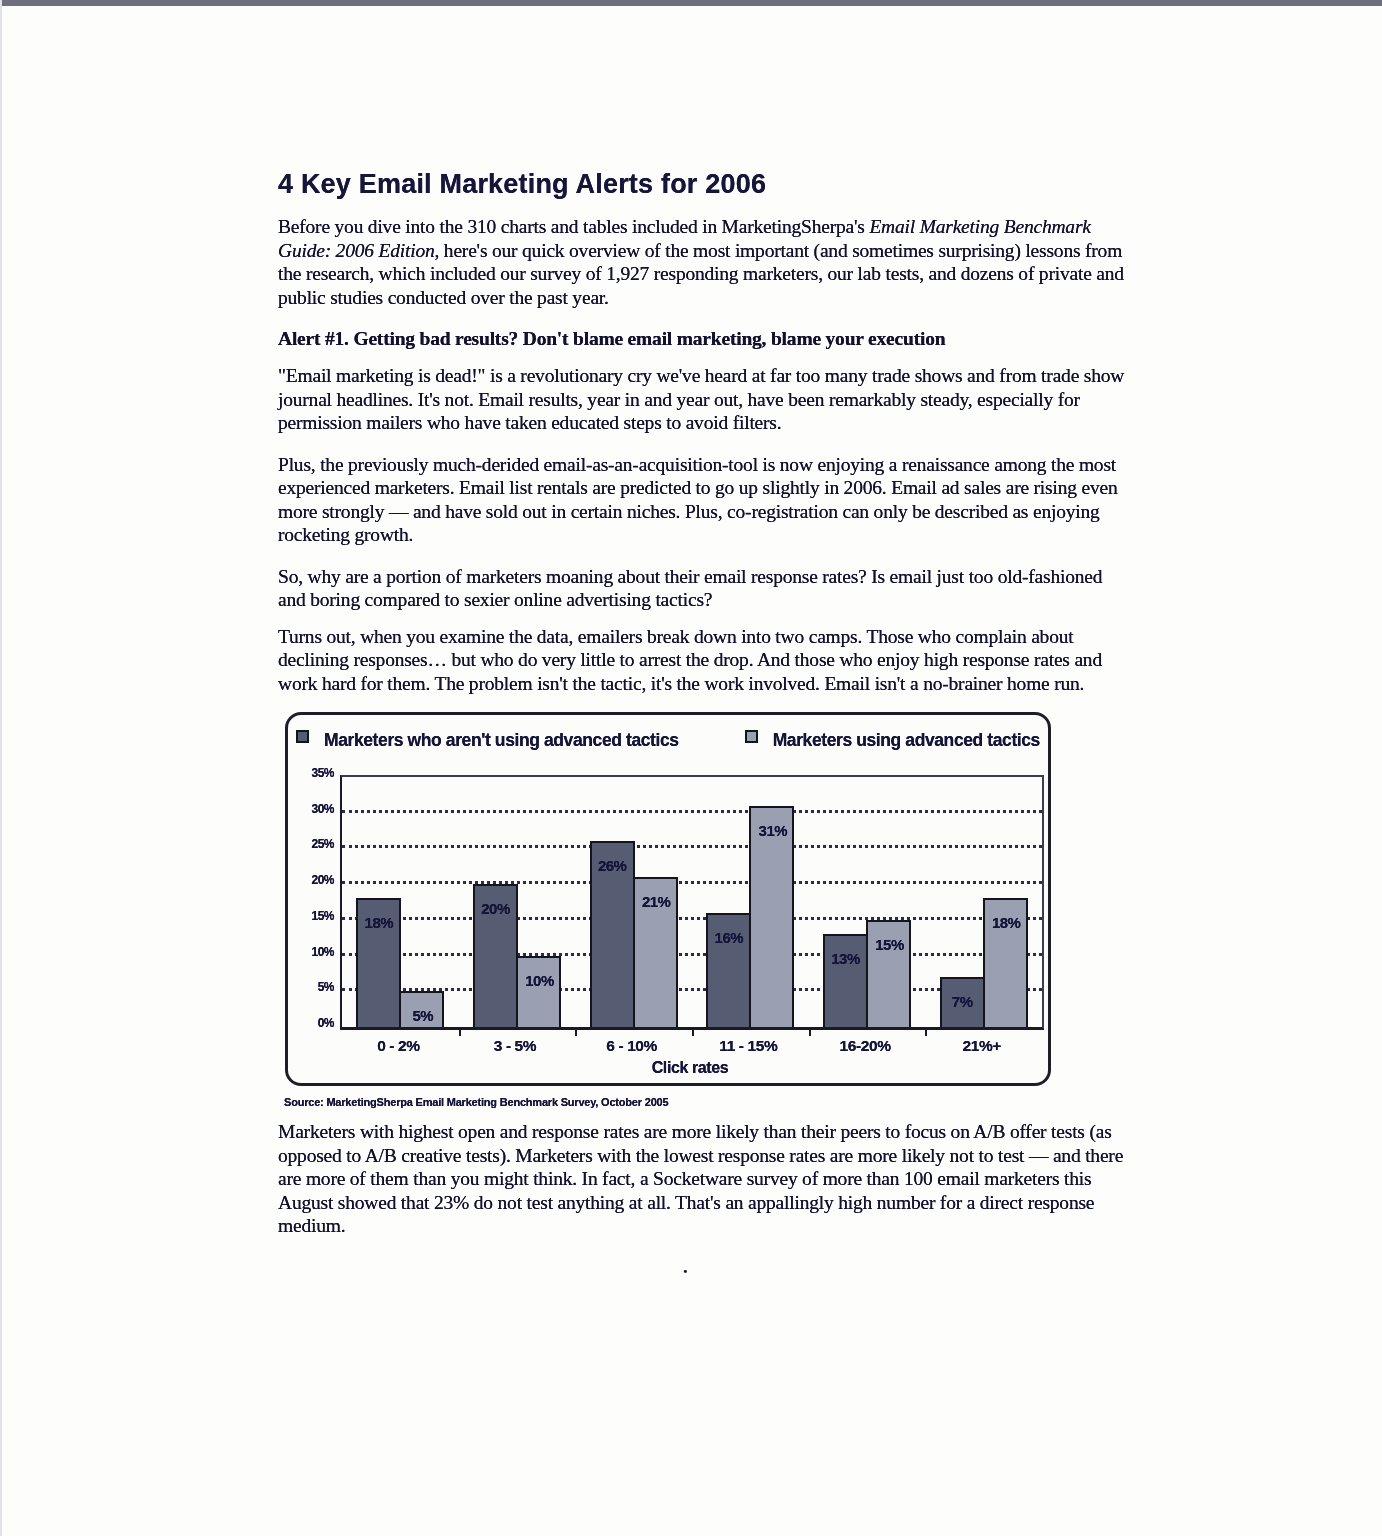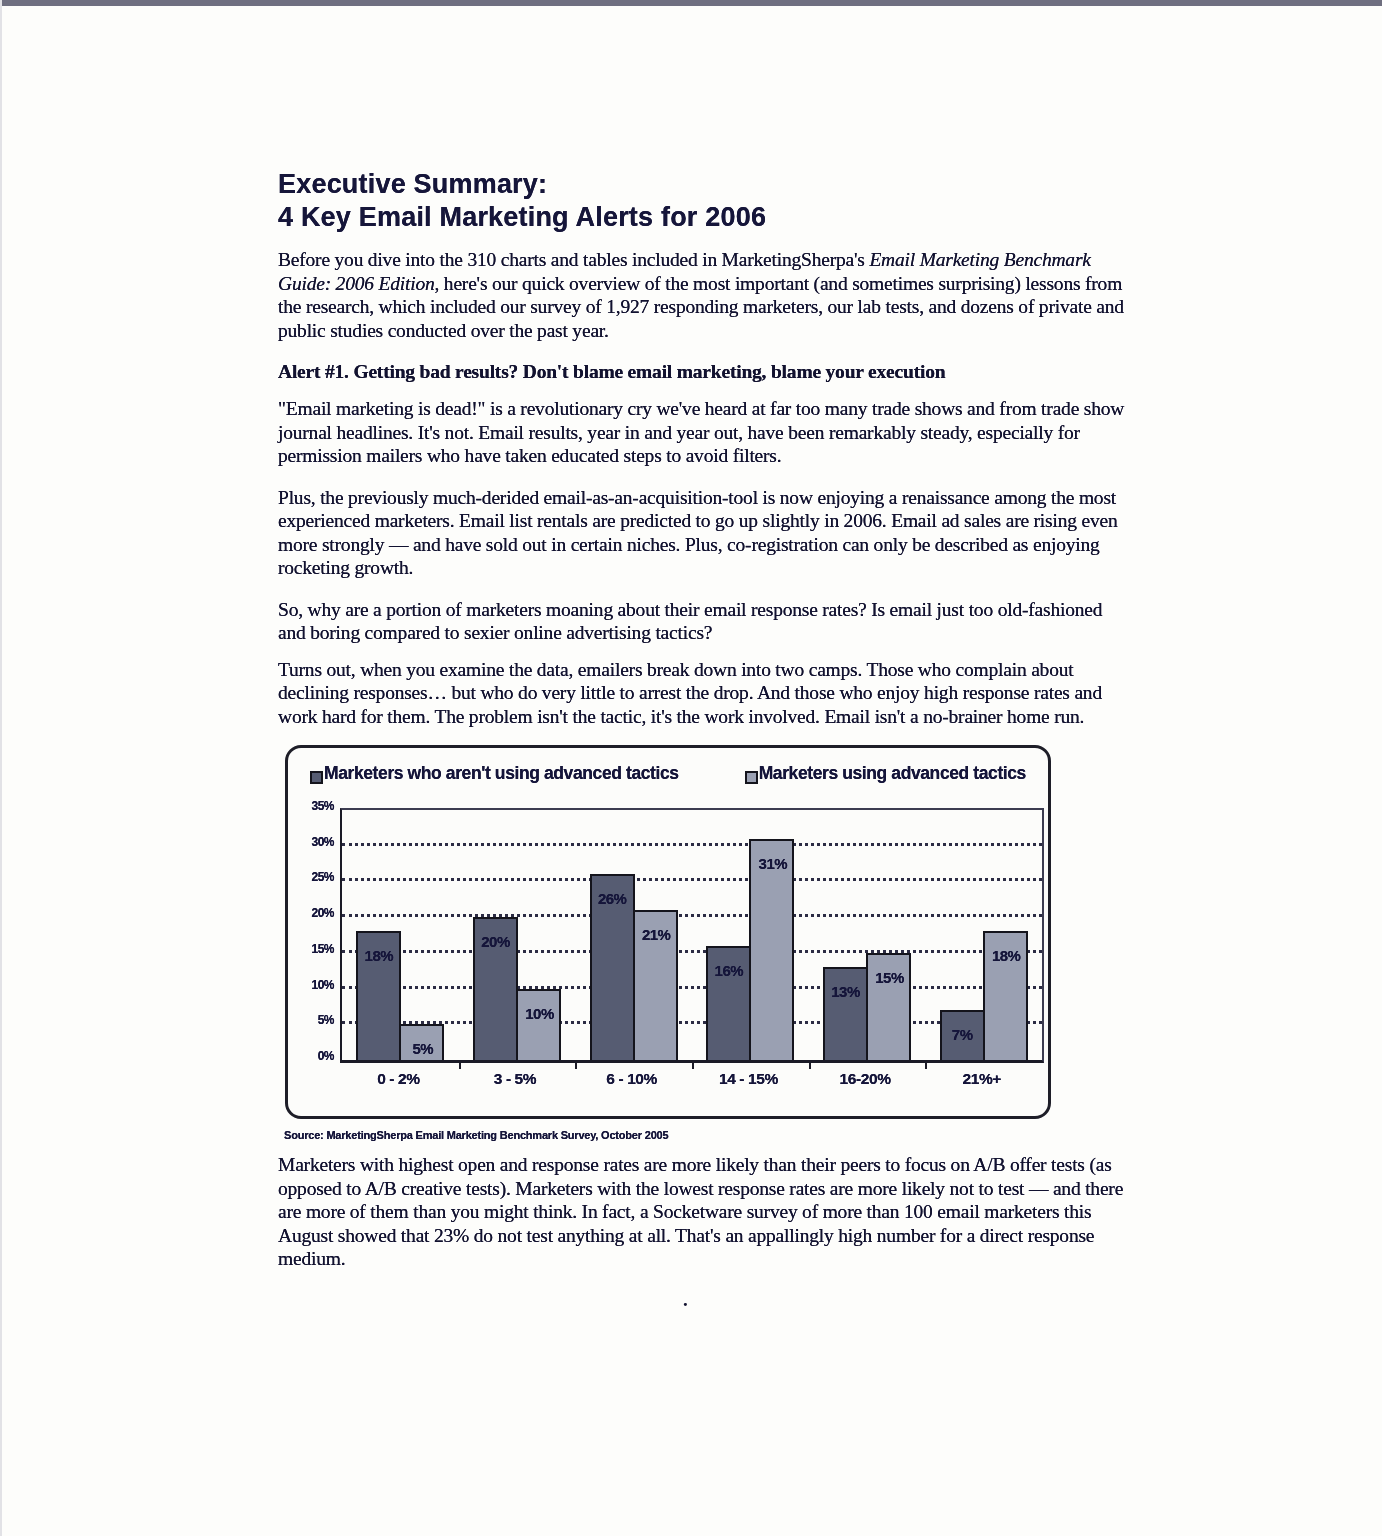--- a/index.html
+++ b/index.html
@@ -37,21 +37,21 @@
     border:3px solid #1e1e28; border-radius:16px; background:#fcfcfa;
     box-sizing:border-box;
   }
   .chart-legend {
     position:absolute; top:15px; left:0; right:0;
     display:flex; justify-content:center; gap:66px;
     font-family:"Liberation Sans", sans-serif; font-weight:bold;
     font-size:17.5px; letter-spacing:-0.4px; color:#15153a;
     text-shadow:0 0 0.6px #15153a;
   }
-  .legend-item { display:flex; align-items:flex-end; gap:1px; }
+  .legend-item { display:flex; align-items:flex-start; gap:15px; }
   .legend-marker { width:13px; height:13px; border:2px solid #14141c; box-sizing:border-box; }
 
   .plot-wrap { position:absolute; top:60px; left:52px; width:700px; height:250px; }
   .plot-area {
     position:relative; width:100%; height:100%;
     border-left:2px solid #1a1a26; border-bottom:3px solid #1a1a26;
     border-top:2px solid #3c3c50; border-right:2px solid #3c3c50;
     box-sizing:content-box;
   }
   .gridline { position:absolute; left:0; right:0; border-top:3px dotted #2c2c44; height:0; }
@@ -95,21 +95,20 @@
 </style>
 </head>
 <body>
 
 <div class="page">
   <div class="top-edge"></div>
 
   <div class="content">
 
     <h1 class="doc-title">
-      <span>Executive Summary:</span>
       <span>4 Key Email Marketing Alerts for 2006</span>
     </h1>
 
     <p class="body"><span>Before you dive into the 310 charts and tables included in MarketingSherpa's </span><em>Email Marketing Benchmark Guide: 2006 Edition</em><span>, here's our quick overview of the most important (and sometimes surprising) lessons from the research, which included our survey of 1,927 responding marketers, our lab tests, and dozens of private and public studies conducted over the past year.</span></p>
 
     <h2 class="alert-heading">Alert #1. Getting bad results? Don't blame email marketing, blame your execution</h2>
 
     <p class="body">"Email marketing is dead!" is a revolutionary cry we've heard at far too many trade shows and from trade show journal headlines. It's not. Email results, year in and year out, have been remarkably steady, especially for permission mailers who have taken educated steps to avoid filters.</p>
     <p class="body">Plus, the previously much-derided email-as-an-acquisition-tool is now enjoying a renaissance among the most experienced marketers. Email list rentals are predicted to go up slightly in 2006. Email ad sales are rising even more strongly — and have sold out in certain niches. Plus, co-registration can only be described as enjoying rocketing growth.</p>
     <p class="body" style="margin-bottom:13px">So, why are a portion of marketers moaning about their email response rates? Is email just too old-fashioned and boring compared to sexier online advertising tactics?</p>
@@ -210,24 +209,25 @@
             <div class="x-tick" style="left: 33.3333%;"></div>
             <div class="x-tick" style="left: 50%;"></div>
             <div class="x-tick" style="left: 66.6667%;"></div>
             <div class="x-tick" style="left: 83.3333%;"></div>
           </div>
       </div>
       <div class="x-cats" id="x-cats">
           <span>0 - 2%</span>
           <span>3 - 5%</span>
           <span>6 - 10%</span>
-          <span>14 - 15%</span>
+          <span>11 - 15%</span>
           <span>16-20%</span>
           <span>21%+</span>
         </div>
+      <div class="x-axis-title">Click rates</div>
     </div>
 
     <div class="source-line">Source: MarketingSherpa Email Marketing Benchmark Survey, October 2005</div>
 
     <p class="body closing">Marketers with highest open and response rates are more likely than their peers to focus on A/B offer tests (as opposed to A/B creative tests). Marketers with the lowest response rates are more likely not to test — and there are more of them than you might think. In fact, a Socketware survey of more than 100 email marketers this August showed that 23% do not test anything at all. That's an appallingly high number for a direct response medium.</p>
     <span class="trail-dot">.</span>
   </div>
 </div>
 
 </body></html>

